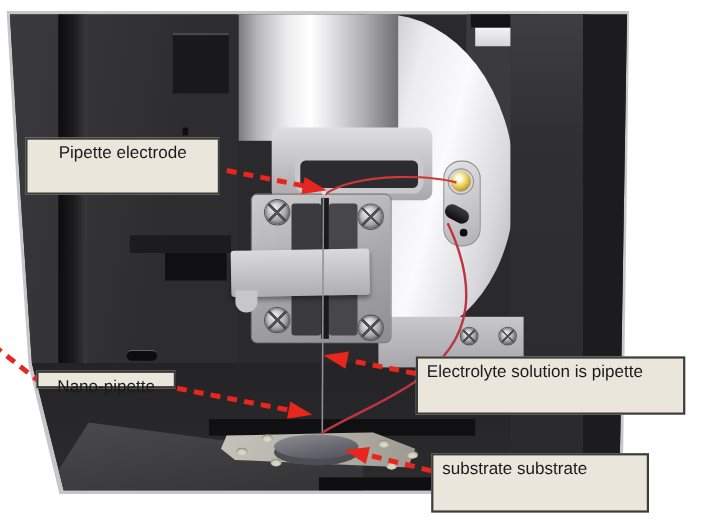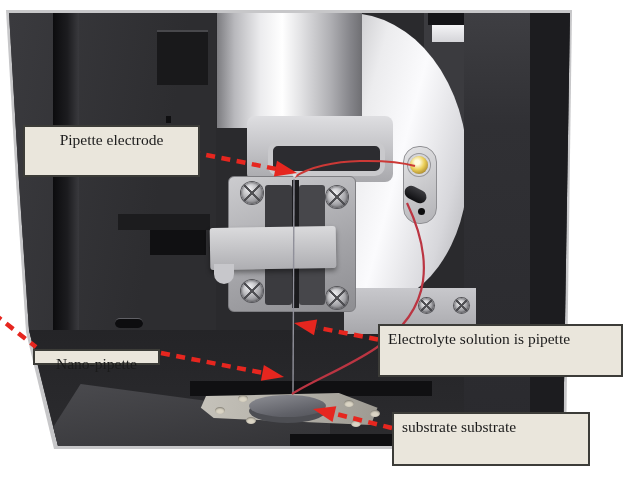--- a/index.html
+++ b/index.html
@@ -1,17 +1,17 @@
 <!DOCTYPE html>
 <html><head>
 <meta charset="utf-8">
 <style>
   html,body{margin:0;padding:0;background:#ffffff;}
   .figure{position:relative;width:641px;height:480px;background:#fff;overflow:hidden;
-          font-family:Liberation Serif, serif;}
+          font-family:Liberation Sans, sans-serif;}
   .figure *{box-sizing:border-box;}
   .abs{position:absolute;}
 
   
   .photo-frame{position:absolute;inset:0;
     clip-path:polygon(6px 10px,572px 10px,566px 449px,54px 449px,26px 332px,16px 182px);
     background:#c7c7c9;}
   .photo{position:absolute;inset:0;
     clip-path:polygon(9px 13px,570px 13px,563px 446px,58px 446px,29px 330px,19px 182px);}
   .ph-base{position:absolute;inset:0;background:#2a2a2d;}
@@ -96,21 +96,21 @@
     background:linear-gradient(170deg,#8e8f95,#616269 70%,#53545a);}
   .bottom-bar{left:290px;top:434px;width:282px;height:13px;background:#0f0f11;}
 
   svg.layer{position:absolute;left:0;top:0;width:641px;height:480px;pointer-events:none;}
 
   
   .callout{position:absolute;background:#eae6dc;border:2px solid #3c3c38;color:#1b1b1b;
     font-size:15.5px;line-height:23px;padding:1px 8px;white-space:nowrap;}
   .callout.center{text-align:center;}
   #lbl-pipette-electrode{left:23px;top:125px;width:177px;height:52px;}
-  #lbl-nano-pipette{left:33px;top:349px;width:127px;height:16px;}
+  #lbl-nano-pipette{left:33px;top:337px;width:127px;height:16px;}
   #lbl-electrolyte{left:378px;top:324px;width:245px;height:53px;}
   #lbl-sample{left:392px;top:412px;width:198px;height:54px;}
 </style>
 </head>
 <body>
 
 <div class="figure">
 
   <div class="photo-frame"></div>
   <div class="photo">

